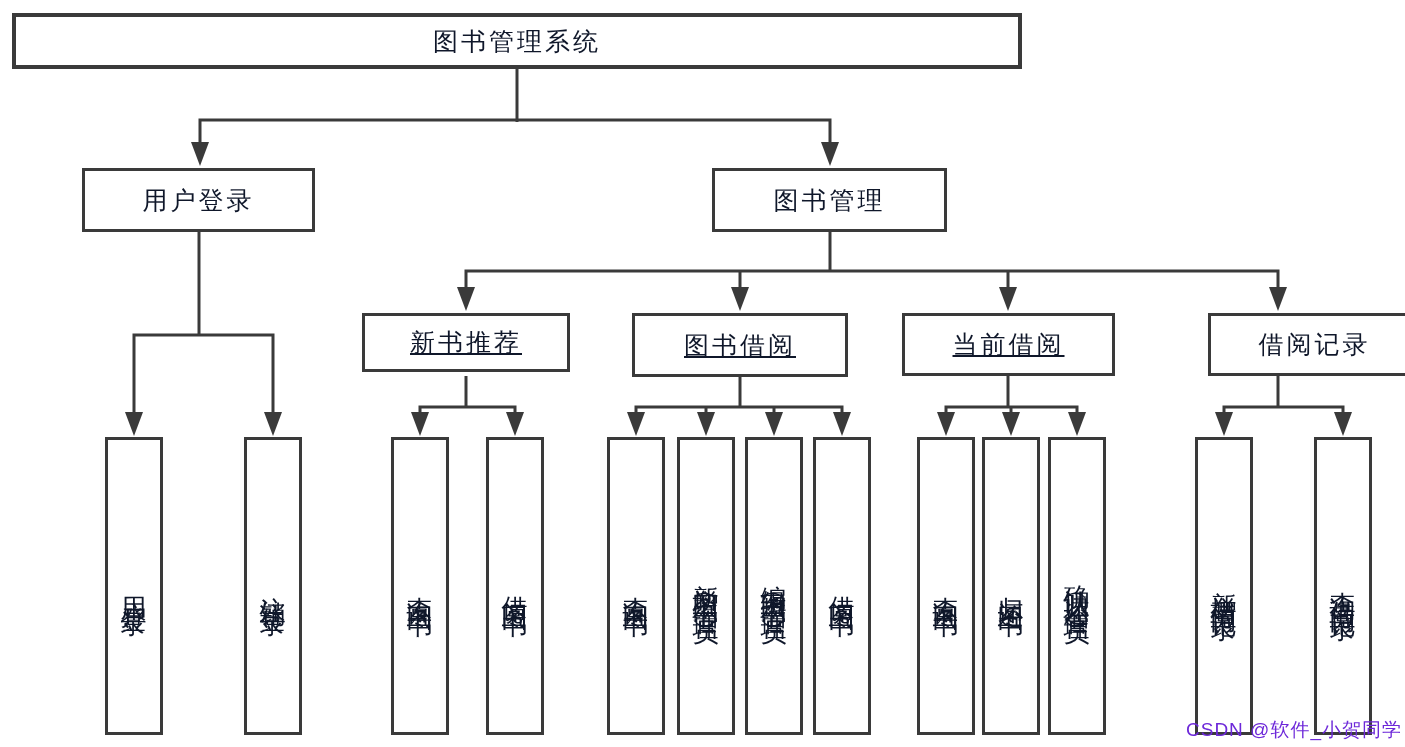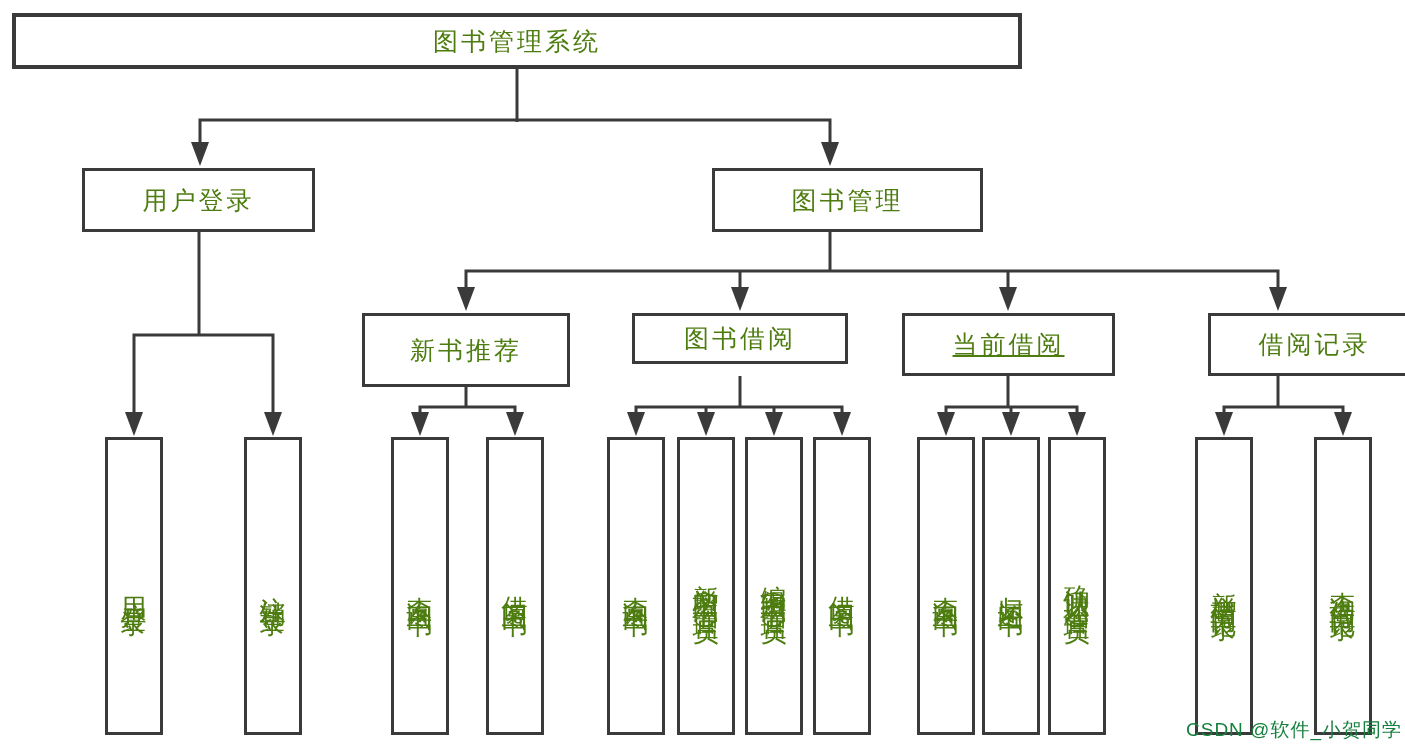--- a/index.html
+++ b/index.html
@@ -6,32 +6,32 @@
   .canvas{
     position:relative;width:1405px;height:747px;background:#ffffff;
     font-family:"Liberation Sans",sans-serif;overflow:hidden;
   }
   .wires{position:absolute;left:0;top:0;width:1405px;height:747px;z-index:0;}
   .wires path.line{fill:none;stroke:#3a3a3a;stroke-width:3;}
   .wires path.arrow{fill:#3a3a3a;stroke:none;}
   .node{
     position:absolute;background:#ffffff;border:3px solid #3a3a3a;
     box-sizing:border-box;display:flex;align-items:center;justify-content:center;
-    color:#4d7c0f;z-index:1;
+    color:#0f172a;z-index:1;
   }
   .node.root{border-width:4px;}
   .h-label{font-size:25px;letter-spacing:3px;white-space:nowrap;}
   .leaf{top:437px;width:58px;height:298px;}
   .v-label{
     writing-mode:vertical-rl;text-orientation:mixed;
     font-size:26px;line-height:1;letter-spacing:5px;white-space:nowrap;
   }
   .watermark{
     position:absolute;left:1186px;top:717px;z-index:5;
-    font-size:19px;color:#15803d;letter-spacing:1px;white-space:nowrap;
+    font-size:19px;color:#6d28d9;letter-spacing:1px;white-space:nowrap;
   }
 </style>
 </head>
 <body>
 
 <div class="canvas">
 
   <svg class="wires" viewBox="0 0 1405 747" xmlns="http://www.w3.org/2000/svg">
     <g>
       <path class="line" d="M517 68 L517 122"></path>
@@ -87,28 +87,28 @@
     </g>
   </svg>
 
   <div class="node root" style="left:12px;top:13px;width:1010px;height:56px;">
     <span class="h-label">图书管理系统</span>
   </div>
 
   <div class="node" style="left:82px;top:168px;width:233px;height:64px;">
     <span class="h-label">用户登录</span>
   </div>
-  <div class="node" style="left:712px;top:168px;width:271px;height:64px;">
+  <div class="node" style="left:712px;top:168px;width:235px;height:64px;">
     <span class="h-label">图书管理</span>
   </div>
 
-  <div class="node" style="left:362px;top:313px;width:208px;height:74px;">
+  <div class="node" style="left:362px;top:313px;width:208px;height:59px;text-decoration:underline;">
     <span class="h-label">新书推荐</span>
   </div>
-  <div class="node" style="left:632px;top:313px;width:216px;height:51px;">
+  <div class="node" style="left:632px;top:313px;width:216px;height:64px;text-decoration:underline;">
     <span class="h-label">图书借阅</span>
   </div>
   <div class="node" style="left:902px;top:313px;width:213px;height:63px;text-decoration:underline;">
     <span class="h-label">当前借阅</span>
   </div>
   <div class="node" style="left:1208px;top:313px;width:213px;height:63px;">
     <span class="h-label">借阅记录</span>
   </div>
 
   <div class="node leaf" style="left:105px;">

